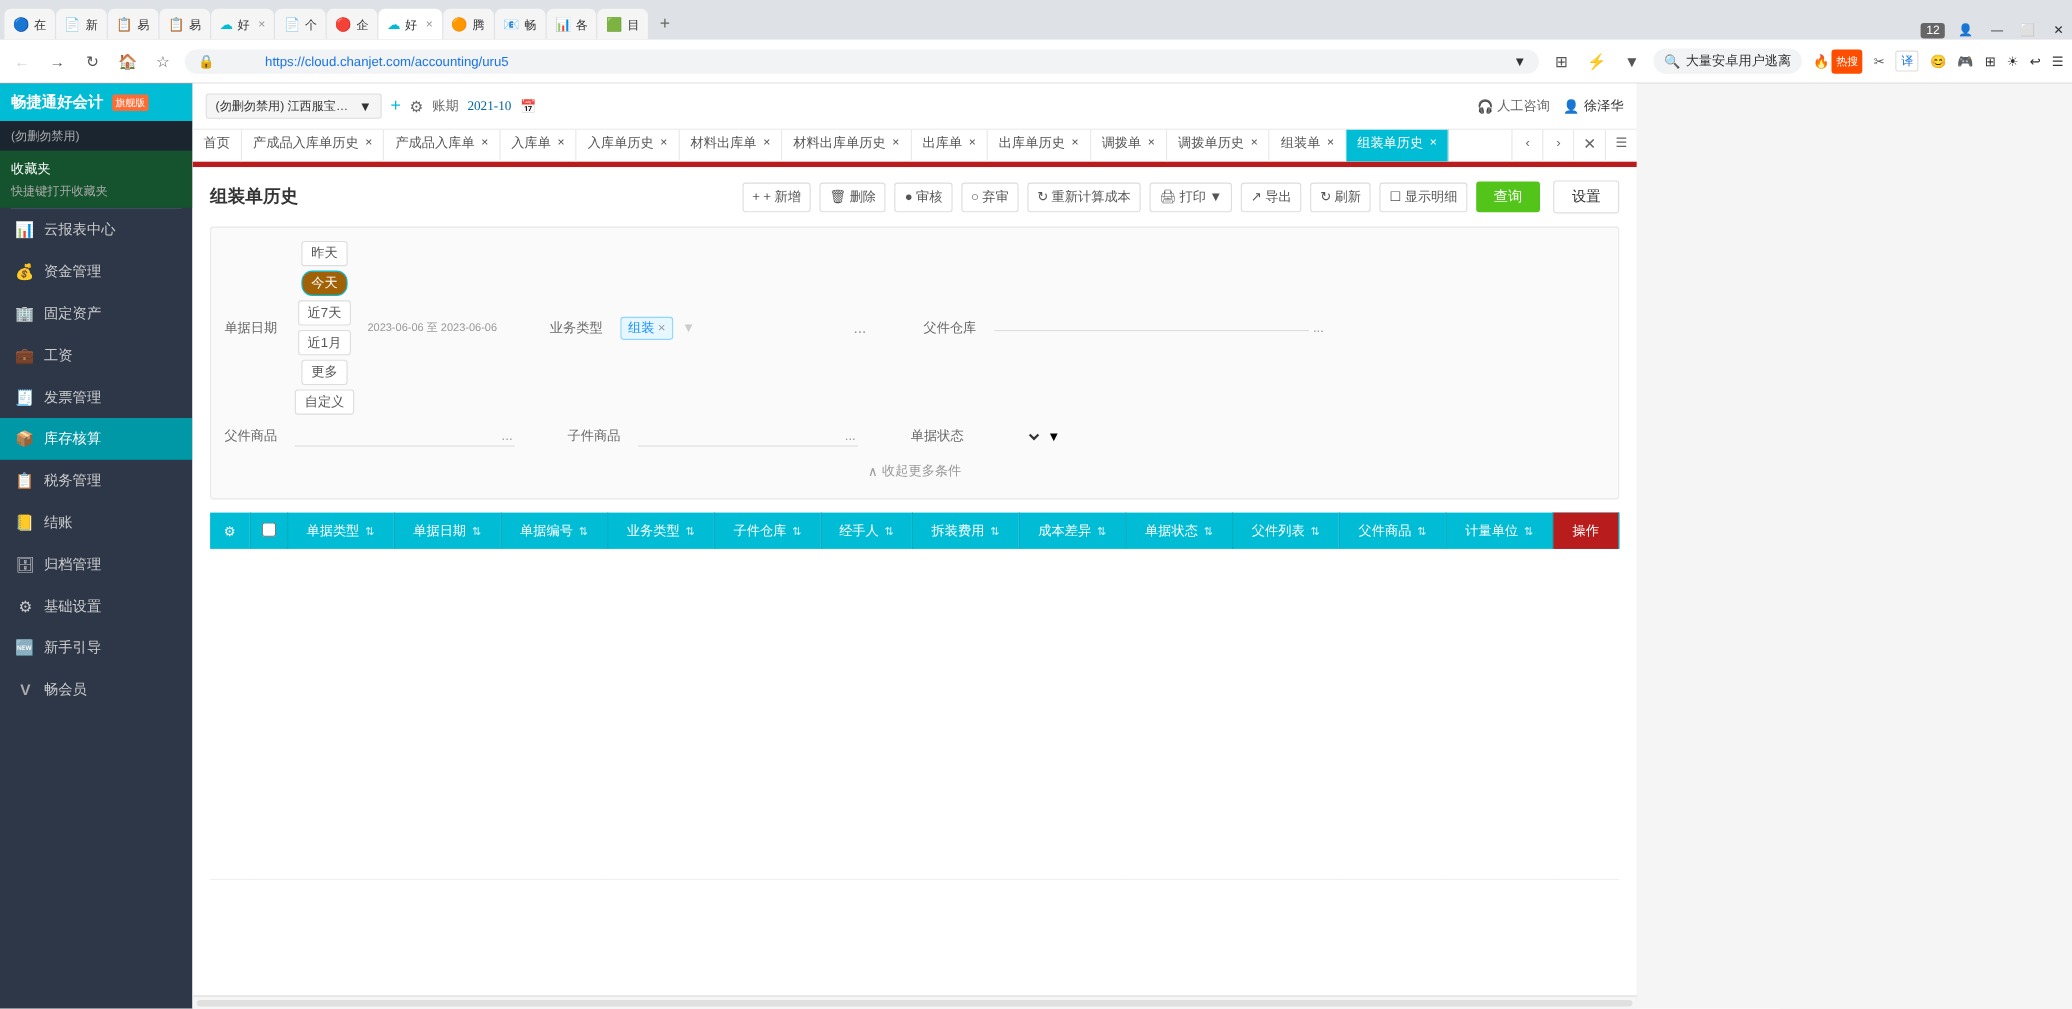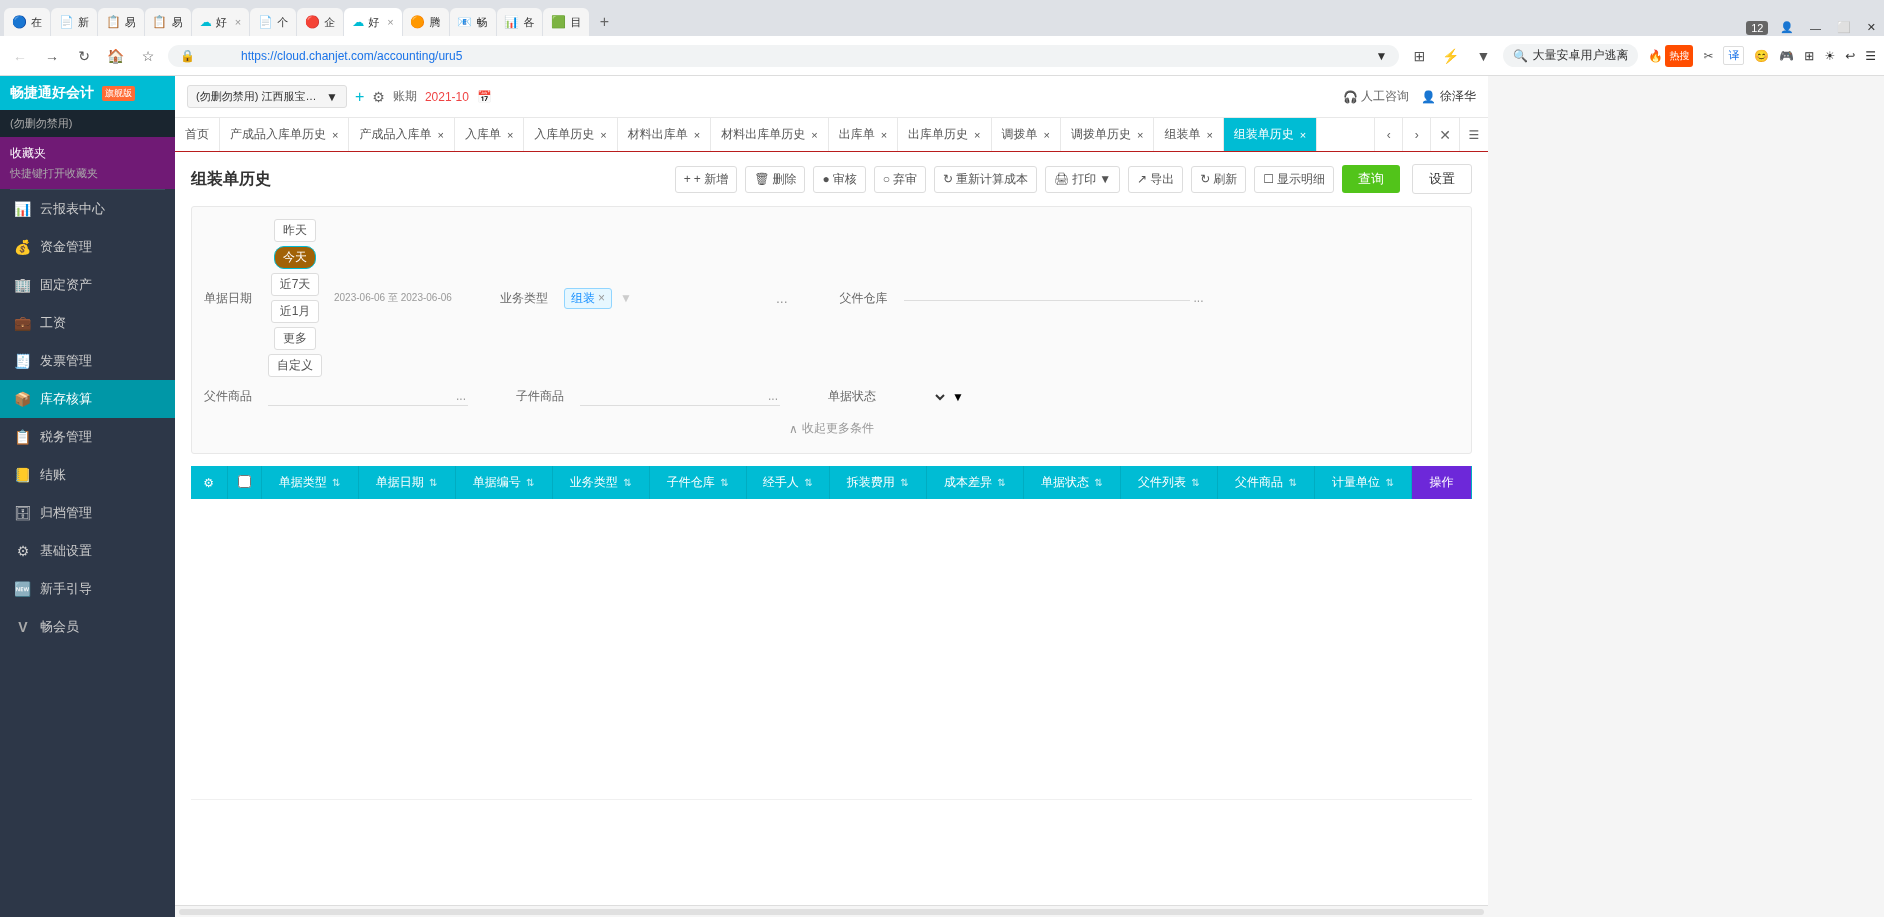--- a/index.html
+++ b/index.html
@@ -26,43 +26,43 @@
     
     .app-container { display: flex; width: 1488px; height: 841px; }
 
     
     .sidebar { width: 175px; min-width: 175px; background: #2d3748; display: flex; flex-direction: column; height: 100%; }
     .sidebar-header { background: #00bcd4; padding: 8px 10px; display: flex; align-items: center; gap: 8px; }
     .sidebar-logo { color: #fff; font-size: 14px; font-weight: bold; }
     .sidebar-logo-sub { background: #ff6b35; color: #fff; font-size: 9px; padding: 1px 3px; border-radius: 2px; }
     .sidebar-account { padding: 6px 10px; background: #1a252f; }
     .sidebar-account-name { color: #aaa; font-size: 11px; }
-    .favorites-section { padding: 8px 10px; background: #701a75; }
+    .favorites-section { padding: 8px 10px; background: #14532d; }
     .favorites-title { color: #fff; font-size: 12px; margin-bottom: 4px; }
     .favorites-subtitle { color: #aaa; font-size: 11px; cursor: pointer; }
     .sidebar-divider { height: 1px; background: #3d4f5f; margin: 0 10px; }
     .sidebar-menu { flex: 1; overflow-y: auto; }
     .sidebar-item { display: flex; align-items: center; padding: 10px 14px; color: #ccc; cursor: pointer; gap: 8px; font-size: 13px; }
     .sidebar-item.active { background: #0097a7; color: #fff; }
     .sidebar-item-icon { width: 18px; height: 18px; display: flex; align-items: center; justify-content: center; font-size: 14px; }
 
     
     .main-content { flex: 1; display: flex; flex-direction: column; background: #f0f2f5; overflow: hidden; }
 
     
     .top-bar { background: #fff; border-bottom: 1px solid #e8e8e8; padding: 0 12px; display: flex; align-items: center; height: 42px; gap: 8px; }
     .company-selector { display: flex; align-items: center; gap: 4px; font-size: 12px; color: #333; background: #f5f5f5; border: 1px solid #ddd; border-radius: 3px; padding: 3px 8px; cursor: pointer; max-width: 160px; }
     .period-label { font-size: 12px; color: #666; }
-    .period-value { color: #ef4444; font-size: 12px; }
+    .period-value { color: #0369a1; font-size: 12px; font-family: Liberation Serif, serif; }
     .top-bar-actions { margin-left: auto; display: flex; align-items: center; gap: 12px; }
     .top-bar-btn { font-size: 12px; color: #666; cursor: pointer; display: flex; align-items: center; gap: 3px; }
     .user-info { display: flex; align-items: center; gap: 4px; font-size: 12px; color: #333; }
 
     
-    .doc-tabs { background: #fff; border-bottom: 1px solid #b91c1c; display: flex; align-items: center; overflow-x: auto; white-space: nowrap; height: 34px; }
+    .doc-tabs { background: #fff; border-bottom: 5px solid #b91c1c; display: flex; align-items: flex-end; overflow-x: auto; white-space: nowrap; height: 34px; }
     .doc-tab { display: inline-flex; align-items: center; padding: 0 10px; height: 34px; font-size: 12px; color: #555; cursor: pointer; border-right: 1px solid #e8e8e8; gap: 4px; white-space: nowrap; }
     .doc-tab.active { background: #00bcd4; color: #fff; }
     .doc-tab-close { font-size: 11px; margin-left: 2px; cursor: pointer; }
     .doc-tab-arrows { display: flex; align-items: center; margin-left: auto; border-left: 1px solid #e8e8e8; }
     .doc-tab-arrow { width: 28px; height: 34px; display: flex; align-items: center; justify-content: center; cursor: pointer; font-size: 12px; color: #666; border-right: 1px solid #e8e8e8; }
     .doc-tab-close-all { padding: 0 8px; height: 34px; display: flex; align-items: center; cursor: pointer; font-size: 14px; color: #666; border-right: 1px solid #e8e8e8; }
     .doc-tab-menu { width: 28px; height: 34px; display: flex; align-items: center; justify-content: center; cursor: pointer; font-size: 12px; color: #666; }
 
     
     .page-content { flex: 1; overflow-y: auto; padding: 12px 16px; background: #fff; }
@@ -103,21 +103,21 @@
     .table-body tr { border-bottom: 1px solid #f0f0f0; }
     .table-body td { padding: 8px 10px; font-size: 12px; color: #333; text-align: center; }
 
     
     .page-content::-webkit-scrollbar { width: 6px; height: 6px; }
     .page-content::-webkit-scrollbar-thumb { background: #ccc; border-radius: 3px; }
 
     .bottom-scrollbar { height: 12px; background: #f5f5f5; border-top: 1px solid #ddd; display: flex; align-items: center; padding: 0 4px; }
     .bottom-scrollbar-track { flex: 1; height: 6px; background: #e0e0e0; border-radius: 3px; }
 
-    .action-btn-col { background: #6d28d9; color: #fff; width: 60px; }
+    .action-btn-col { background: #b91c1c; color: #fff; width: 60px; }
   </style>
 </head>
 <body>
 
 <div class="browser-chrome">
 
   <div class="tab-bar">
     <div class="tab">
       <span style="color:#1a73e8;font-size:12px;">🔵</span>
       <span style="font-size:11px;">在</span>

